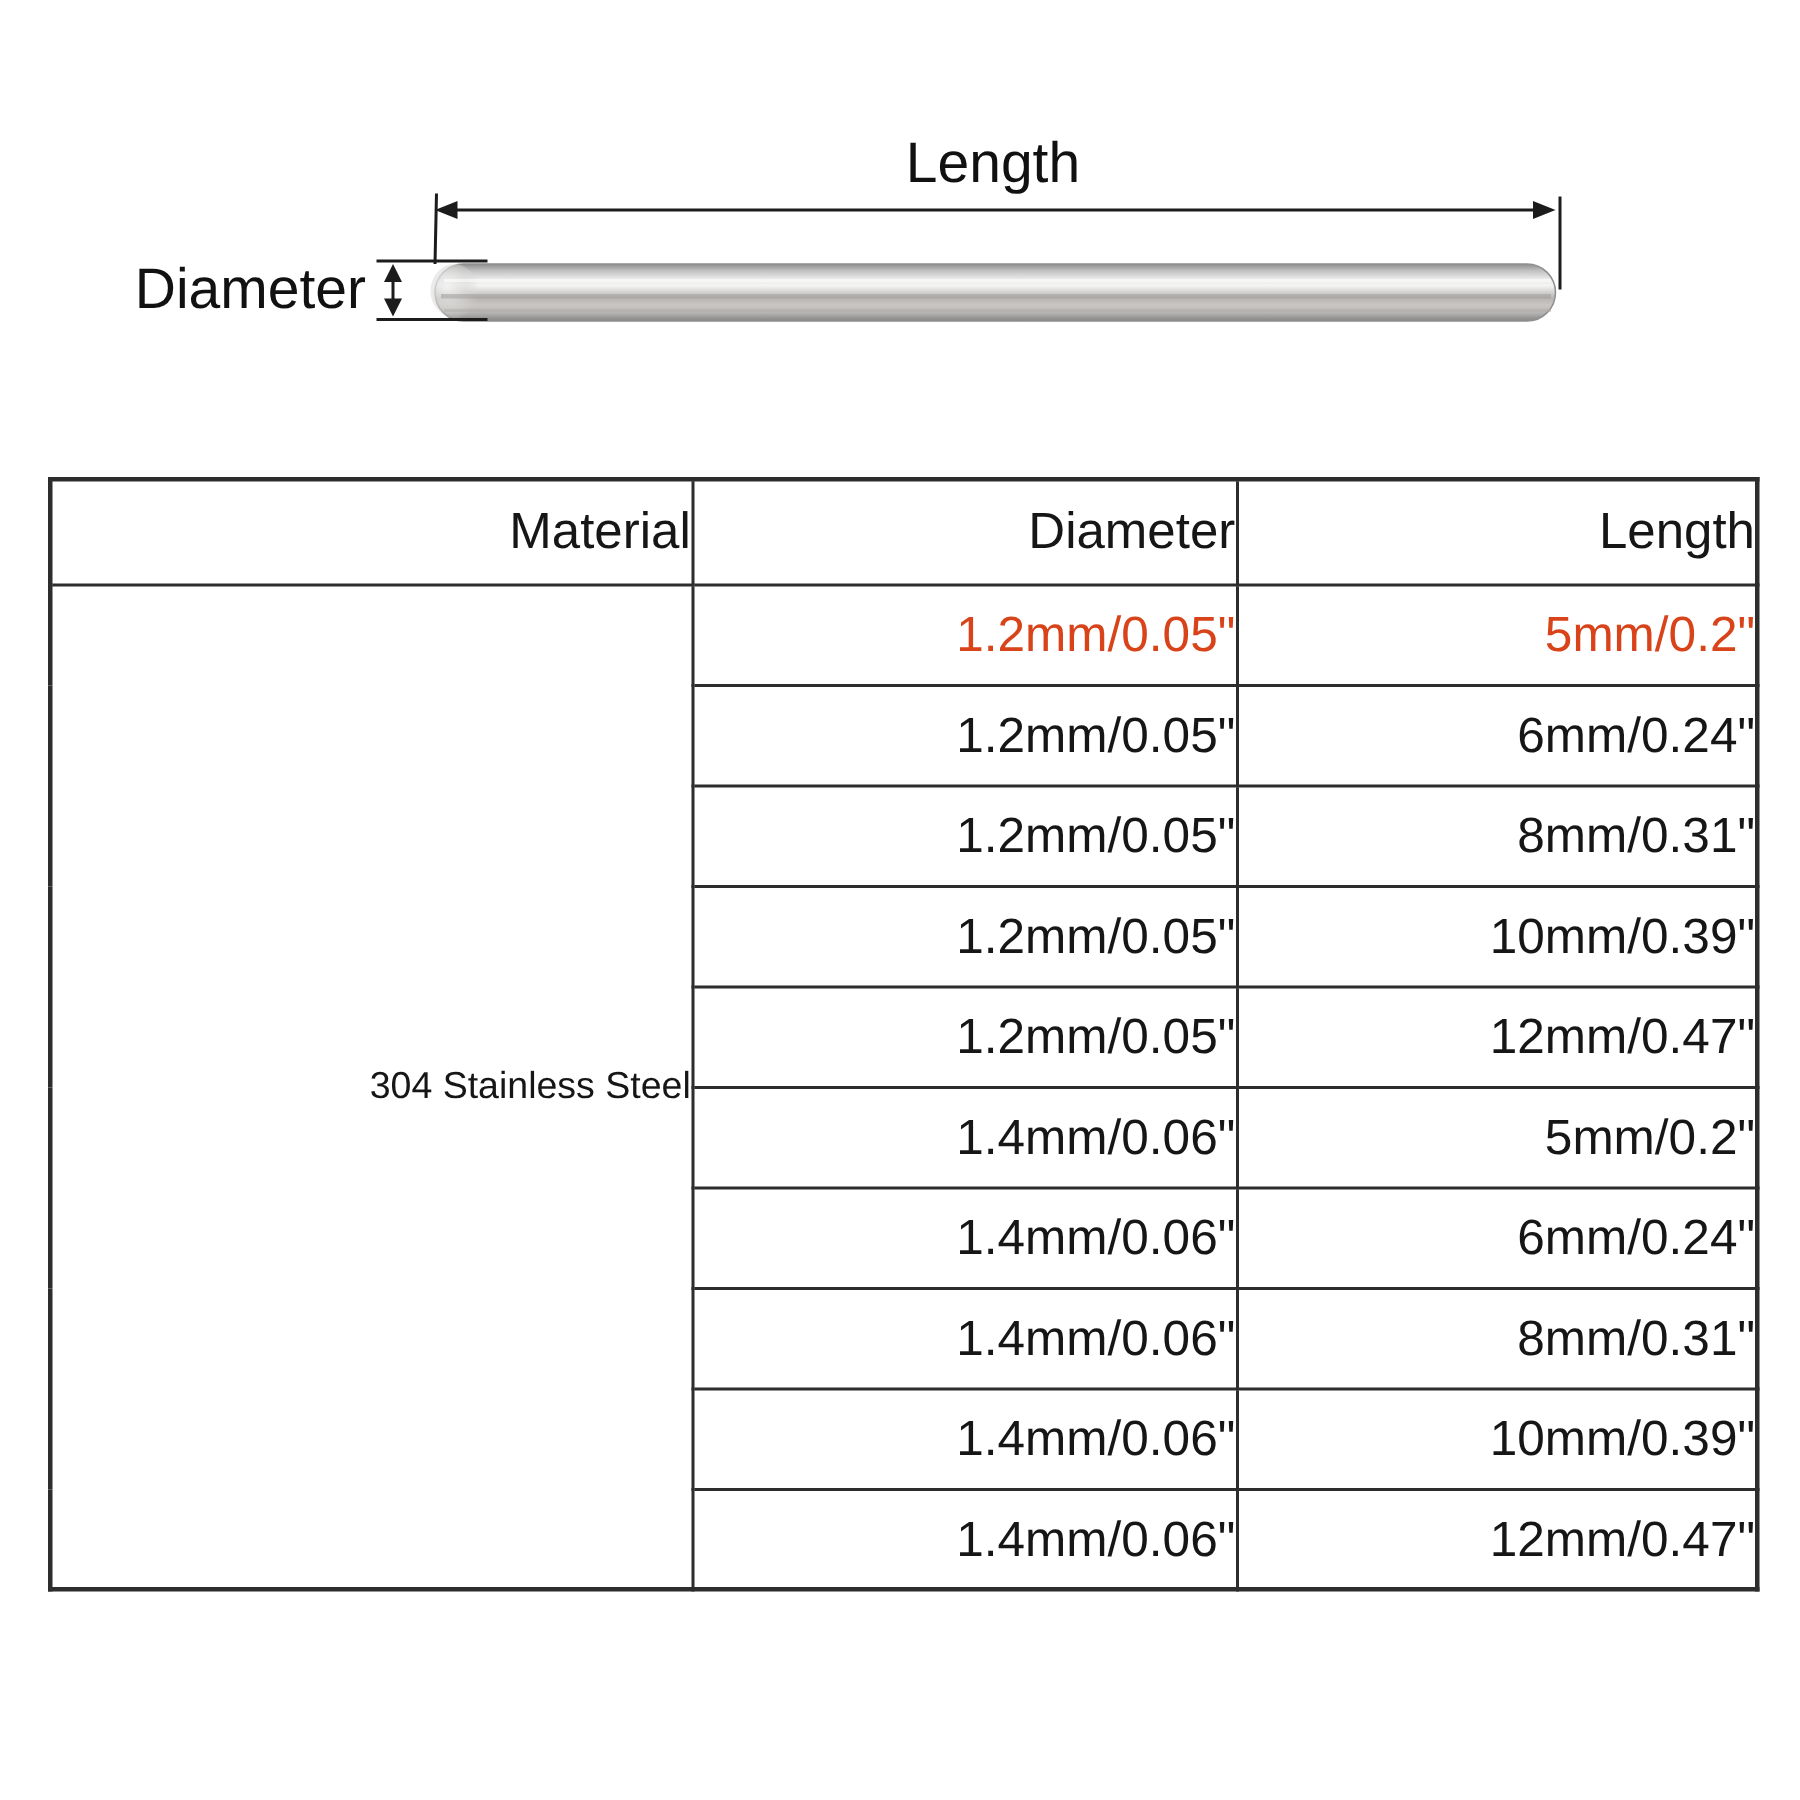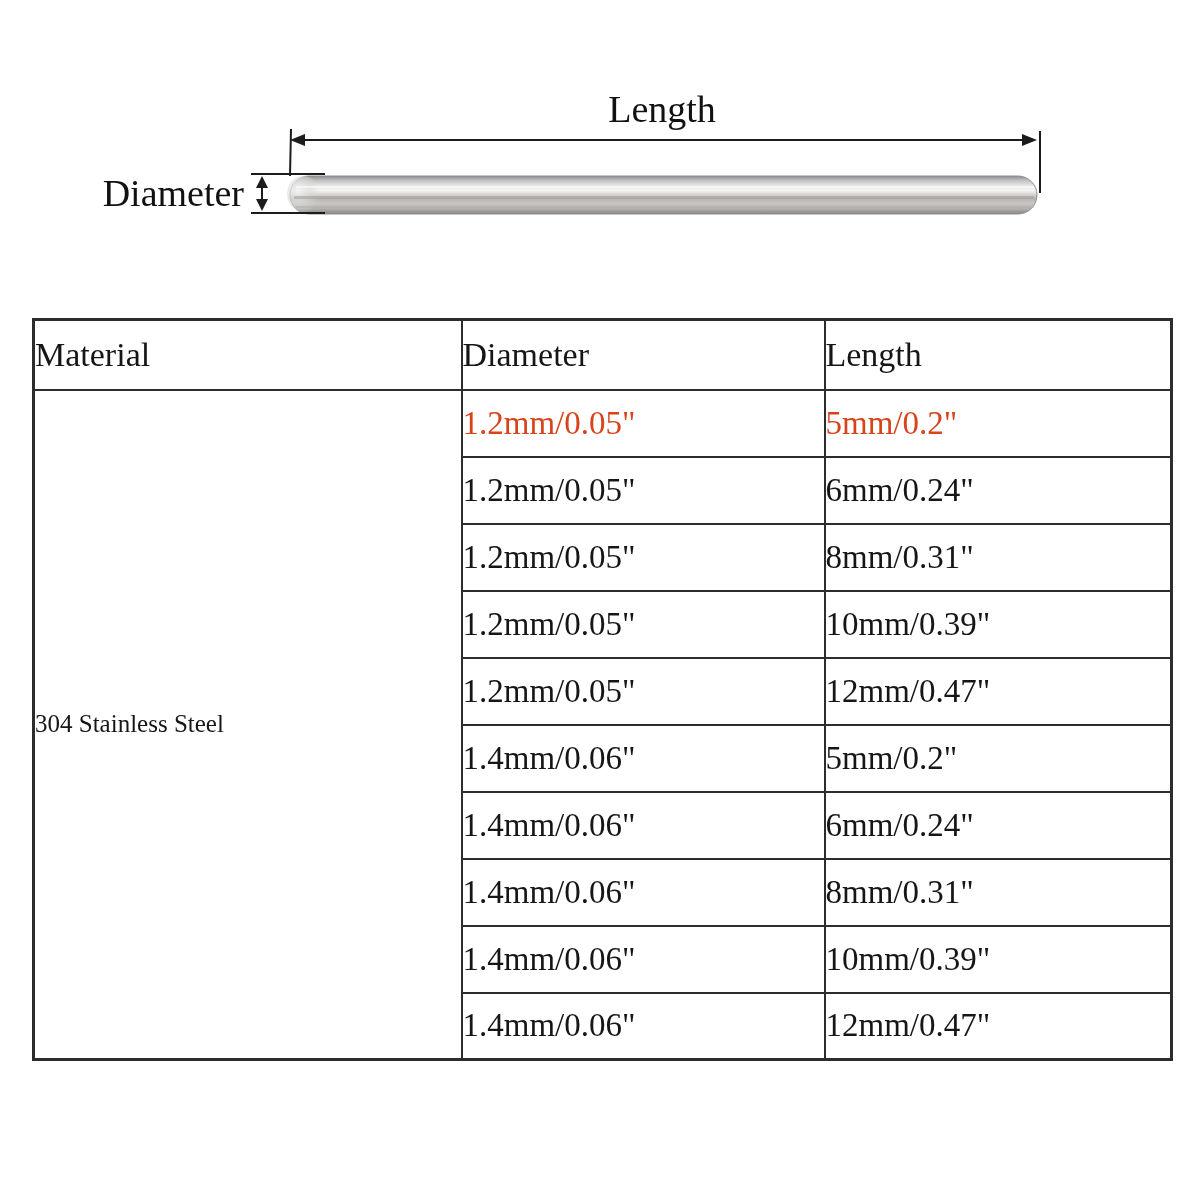--- a/index.html
+++ b/index.html
@@ -1,21 +1,21 @@
 <!DOCTYPE html>
 <html><head>
 <meta charset="utf-8">
 <style>
   html, body { margin: 0; padding: 0; background: #ffffff; }
   .canvas {
     position: relative;
     width: 1200px;
     height: 1200px;
     background: #ffffff;
-    font-family: Liberation Serif, serif;
+    font-family: Liberation Sans, sans-serif;
     overflow: hidden;
   }
 
   
   .diagram-svg {
     position: absolute;
     left: 0; top: 0;
     width: 1200px; height: 280px;
   }
   .length-label {
@@ -39,21 +39,21 @@
   .spec-table {
     position: absolute;
     left: 32px; top: 318px;
     width: 1138px; height: 743px;
     border-collapse: collapse;
     table-layout: fixed;
     border: 3px solid #2d2d2d;
   }
   .spec-table th, .spec-table td {
     border: 2px solid #2d2d2d;
-    text-align: left;
+    text-align: right;
     vertical-align: middle;
     font-size: 33px;
     font-weight: normal;
     color: #161616;
     padding: 0;
   }
   .spec-table th { font-size: 34px; }
   .spec-table td.material { font-size: 25px; }
   .spec-table thead tr { height: 70px; }
   .spec-table tbody tr { height: 67px; }

